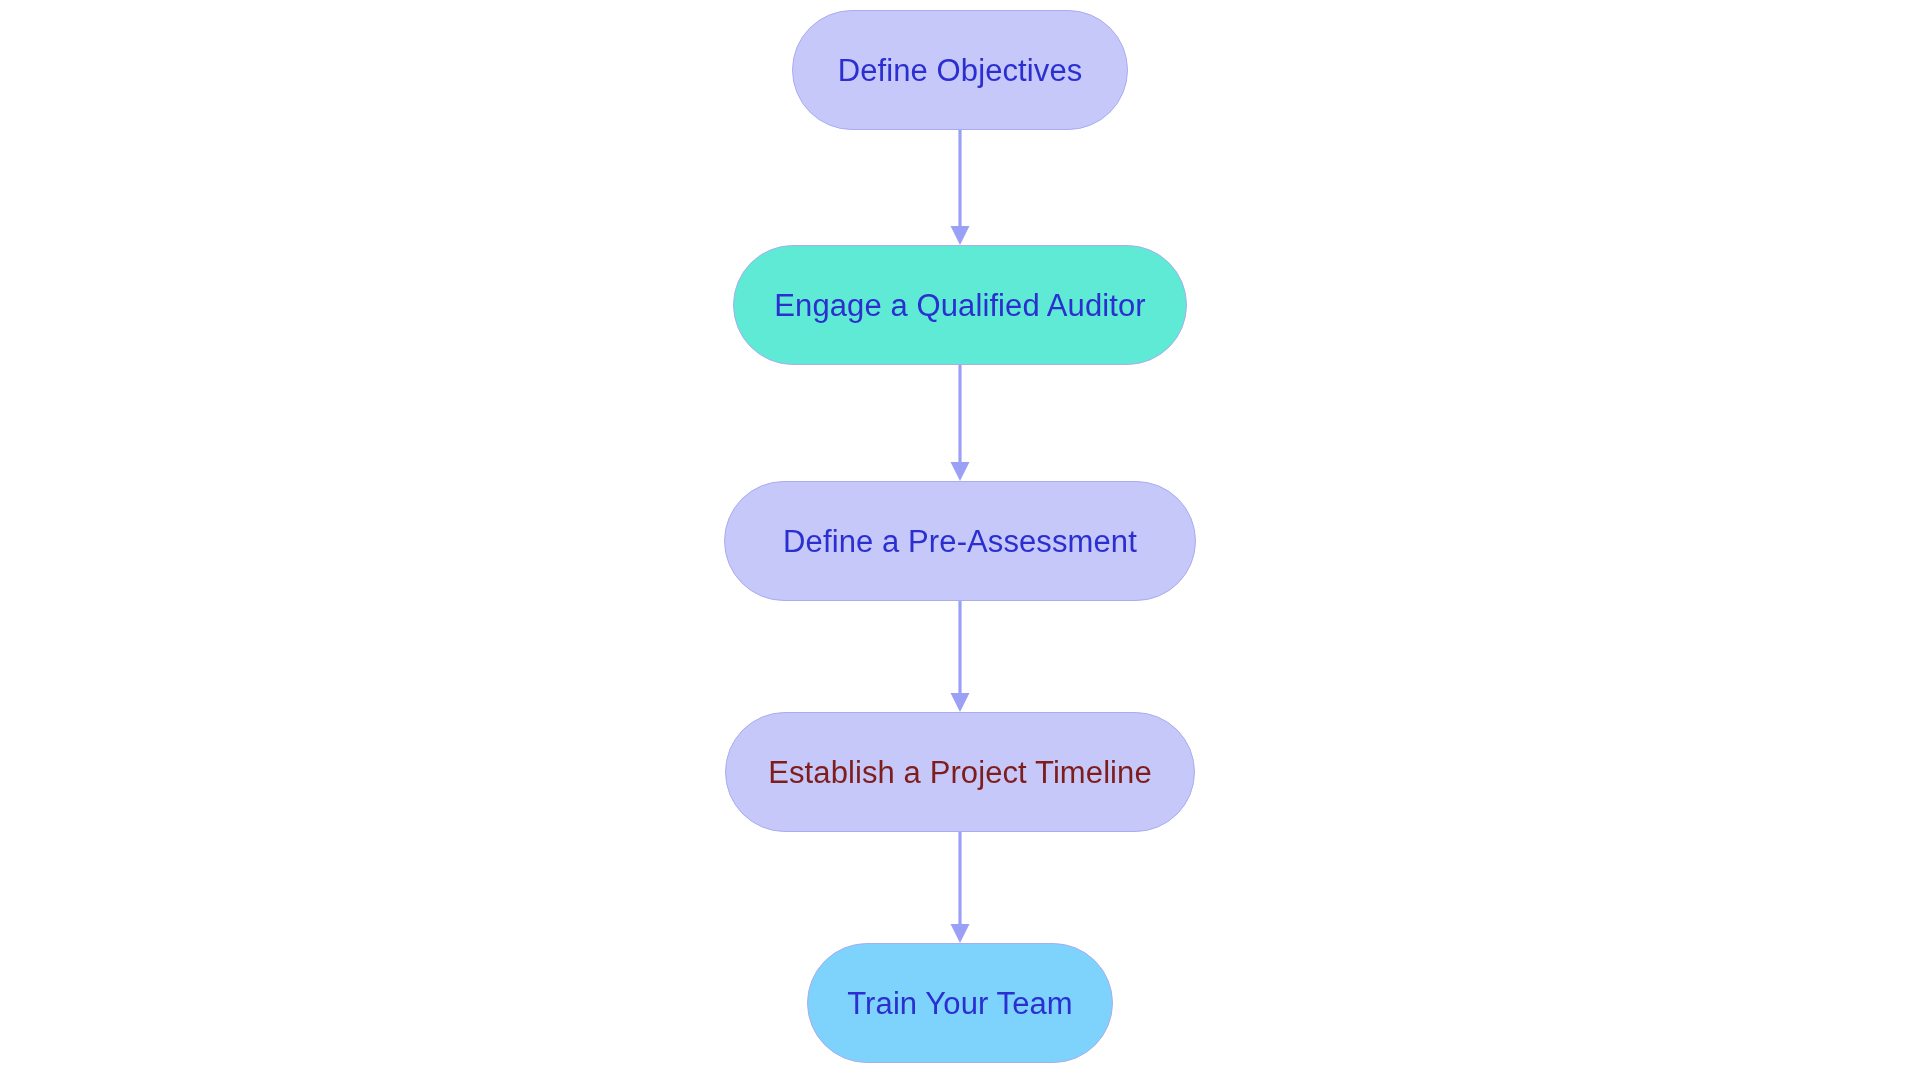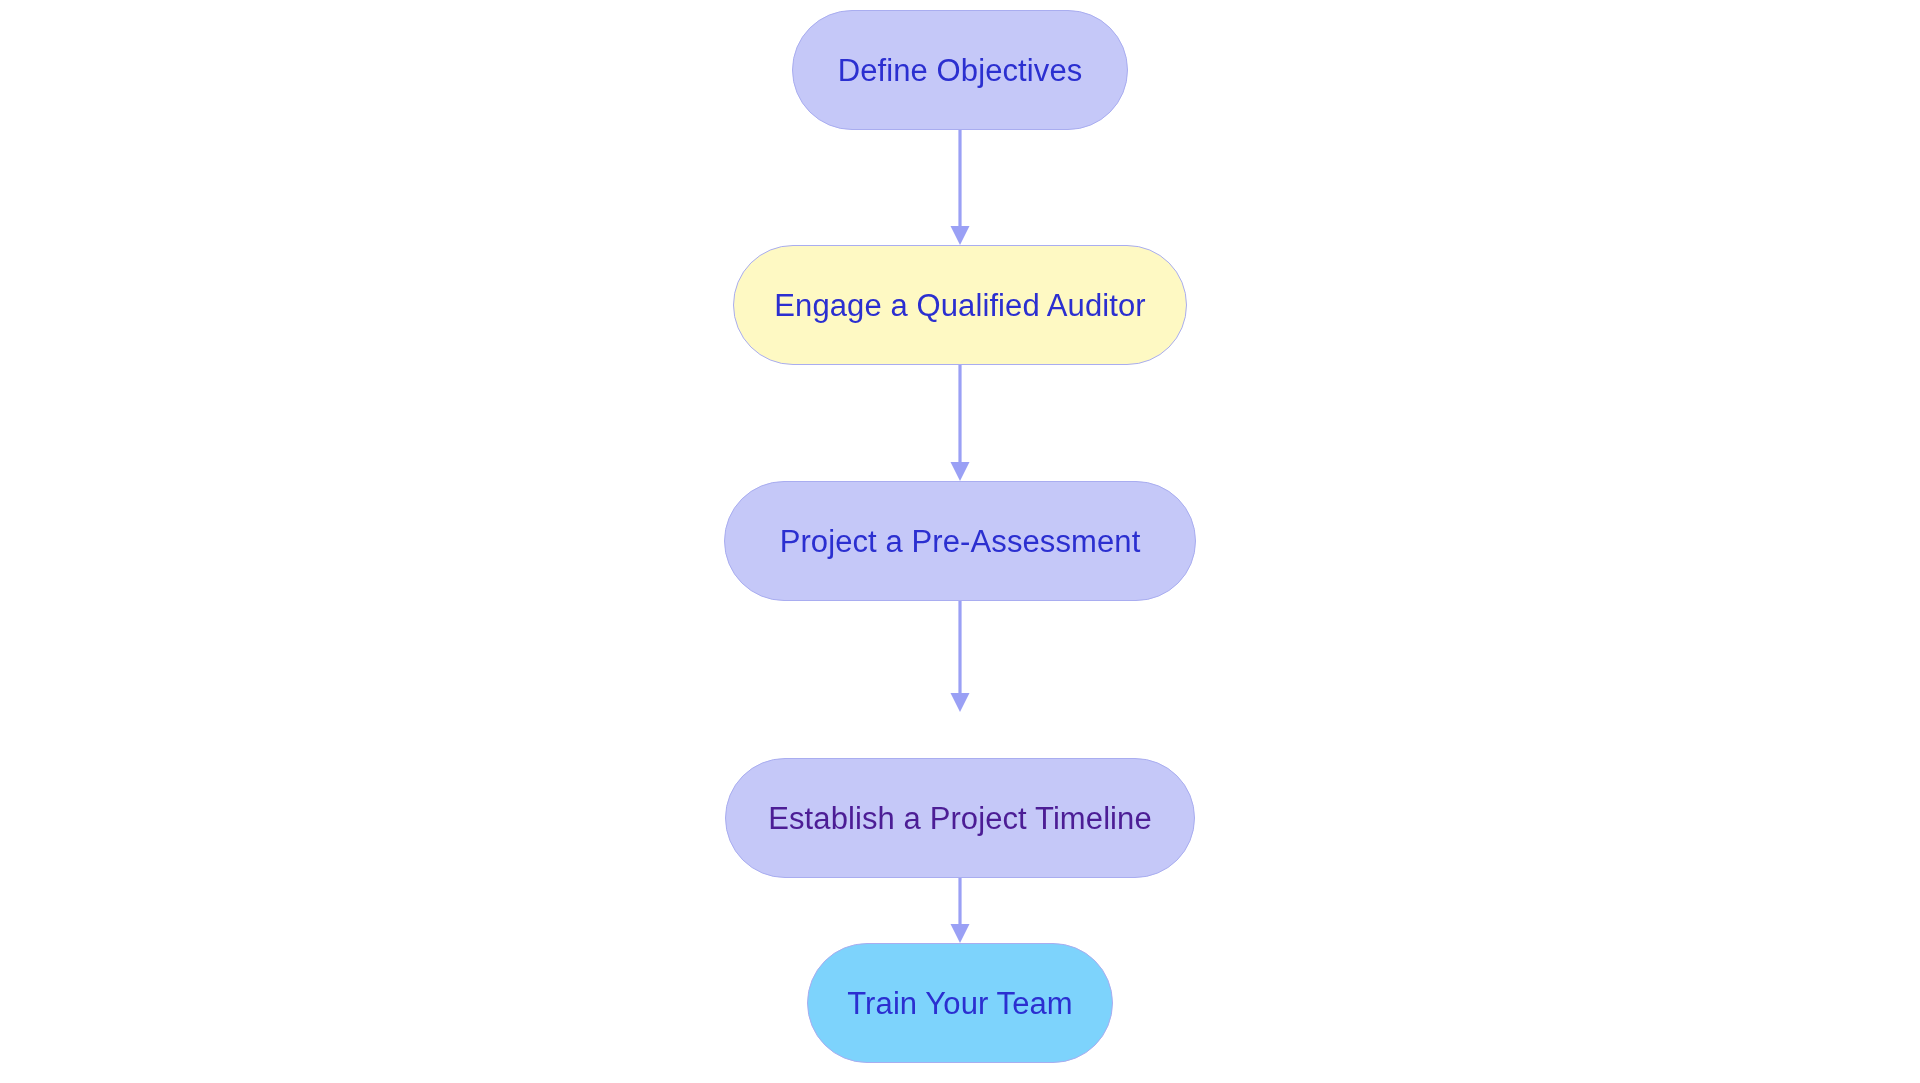--- a/index.html
+++ b/index.html
@@ -79,27 +79,27 @@
           <line x1="960" y1="832" x2="960" y2="926" stroke="#9aa0f5" stroke-width="3.2"></line>
           <polygon points="950.5,924 969.5,924 960,943" fill="#9aa0f5"></polygon>
         </g>
       </g>
   </svg>
 
   <div id="node-layer">
       <div class="flow-node" style="left: 792px; top: 10px; width: 336px; height: 120px; border-radius: 60px; background: rgb(197, 200, 248); border-color: rgb(169, 173, 240); color: rgb(43, 47, 208); justify-content: center;">
         <span class="node-label">Define Objectives</span>
       </div>
-      <div class="flow-node" style="left: 733px; top: 245px; width: 454px; height: 120px; border-radius: 60px; background: #fef9c3; border-color: rgb(169, 173, 240); color: rgb(43, 47, 208);">
+      <div class="flow-node" style="left: 733px; top: 245px; width: 454px; height: 120px; border-radius: 60px; background: #5eead4; border-color: rgb(169, 173, 240); color: rgb(43, 47, 208);">
         <span class="node-label">Engage a Qualified Auditor</span>
       </div>
       <div class="flow-node" style="left: 724px; top: 481px; width: 472px; height: 120px; border-radius: 60px; background: rgb(197, 200, 248); border-color: rgb(169, 173, 240); color: rgb(43, 47, 208);">
-        <span class="node-label">Project a Pre-Assessment</span>
+        <span class="node-label">Define a Pre-Assessment</span>
       </div>
-      <div class="flow-node" style="left: 725px; top: 712px; width: 470px; height: 120px; border-radius: 60px; background: rgb(197, 200, 248); border-color: rgb(169, 173, 240); color: #4c1d95; margin-top: 46px;">
+      <div class="flow-node" style="left: 725px; top: 712px; width: 470px; height: 120px; border-radius: 60px; background: rgb(197, 200, 248); border-color: rgb(169, 173, 240); color: #7f1d1d;">
         <span class="node-label">Establish a Project Timeline</span>
       </div>
       <div class="flow-node" style="left: 807px; top: 943px; width: 306px; height: 120px; border-radius: 60px; background: #7dd3fc; border-color: rgb(169, 173, 240); color: rgb(43, 47, 208);">
         <span class="node-label">Train Your Team</span>
       </div>
     </div>
 
 </div>
 
 </body></html>

